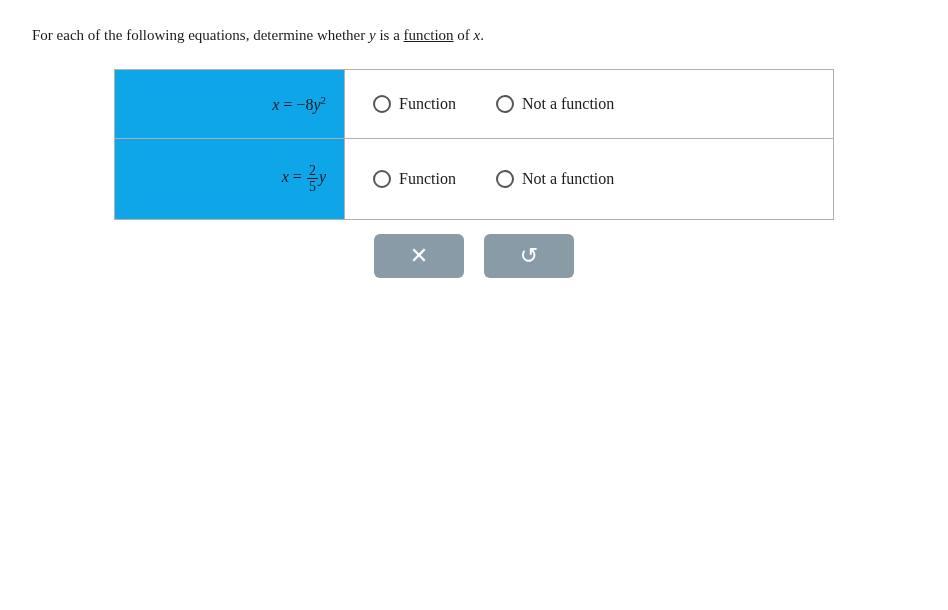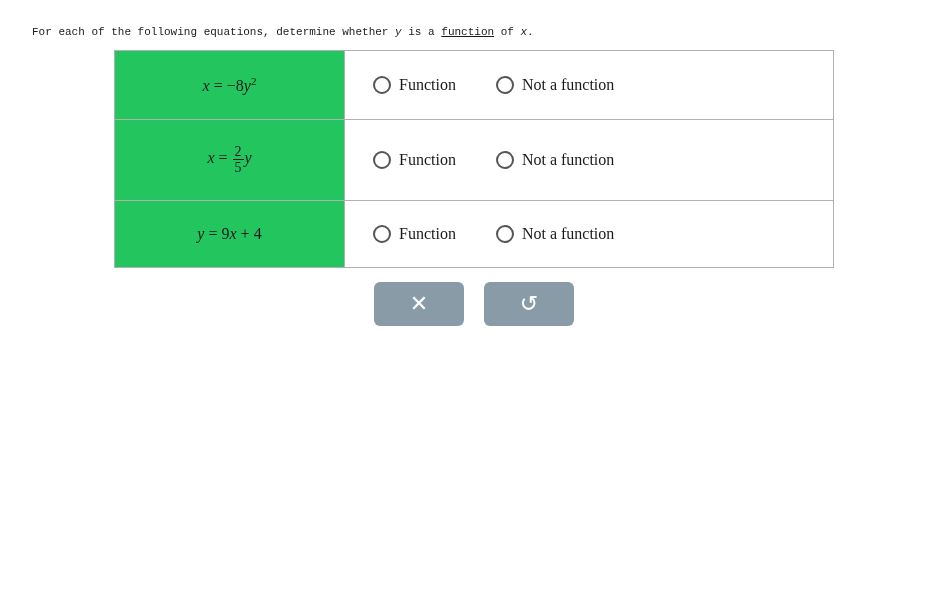--- a/index.html
+++ b/index.html
@@ -6,24 +6,23 @@
     body {
       font-family: Georgia, 'Times New Roman', serif;
       background: #ffffff;
       padding: 24px 32px;
       width: 948px;
       min-height: 610px;
       color: #1a1a1a;
     }
 
     .intro-text {
-      font-size: 11px;
-      margin-bottom: 9px;
+      font-size: 15px;
+      margin-bottom: 22px;
       line-height: 1.5;
-      font-family: Liberation Mono, monospace;
     }
     .intro-text em {
       font-style: italic;
     }
     .intro-text .underline {
       text-decoration: underline;
     }
 
     .quiz-table {
       border-collapse: collapse;
@@ -35,23 +34,23 @@
     .quiz-table tr {
       border-bottom: 1.5px solid #b0b0b0;
     }
     .quiz-table tr:last-child {
       border-bottom: none;
     }
 
     .cell-equation {
       width: 230px;
       padding: 24px 18px;
-      text-align: center;
+      text-align: right;
       border-right: 1.5px solid #b0b0b0;
-      background: #22c55e;
+      background: #0ea5e9;
       font-size: 16px;
       vertical-align: middle;
     }
 
     .cell-options {
       padding: 22px 28px;
       vertical-align: middle;
       background: #ffffff;
     }
 
@@ -173,39 +172,20 @@
             <span>Function</span>
           </label>
           <label class="option-label">
             <span class="radio-circle"></span>
             <span>Not a function</span>
           </label>
         </div>
       </td>
     </tr>
 
-    <tr>
-      <td class="cell-equation">
-        <span>
-          <em>y</em> = 9<em>x</em> + 4
-        </span>
-      </td>
-      <td class="cell-options">
-        <div class="options-row">
-          <label class="option-label">
-            <span class="radio-circle"></span>
-            <span>Function</span>
-          </label>
-          <label class="option-label">
-            <span class="radio-circle"></span>
-            <span>Not a function</span>
-          </label>
-        </div>
-      </td>
-    </tr>
   </tbody>
 </table>
 
 <div class="bottom-row">
   <button class="action-btn" title="Clear">
     <span>✕</span>
   </button>
   <button class="action-btn" title="Undo">
     <span>↺</span>
   </button>

